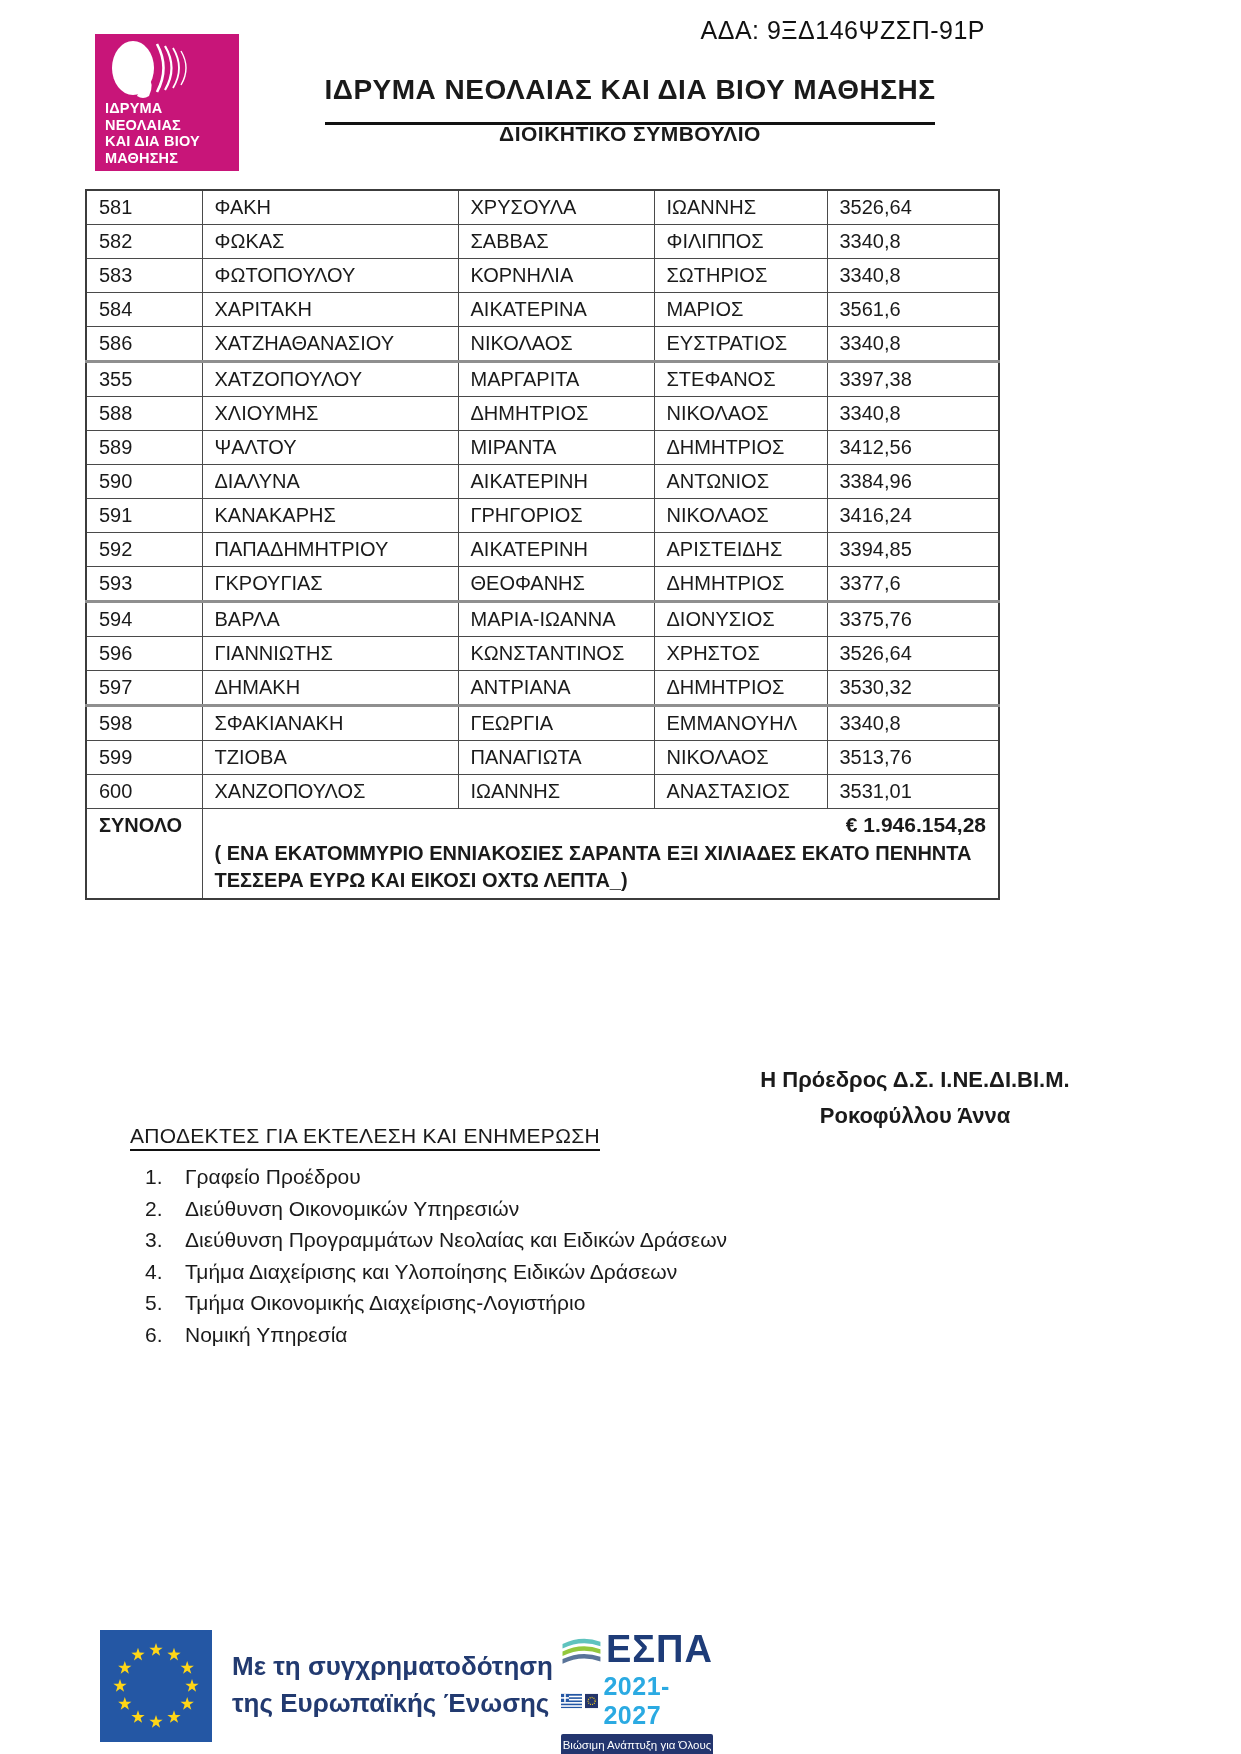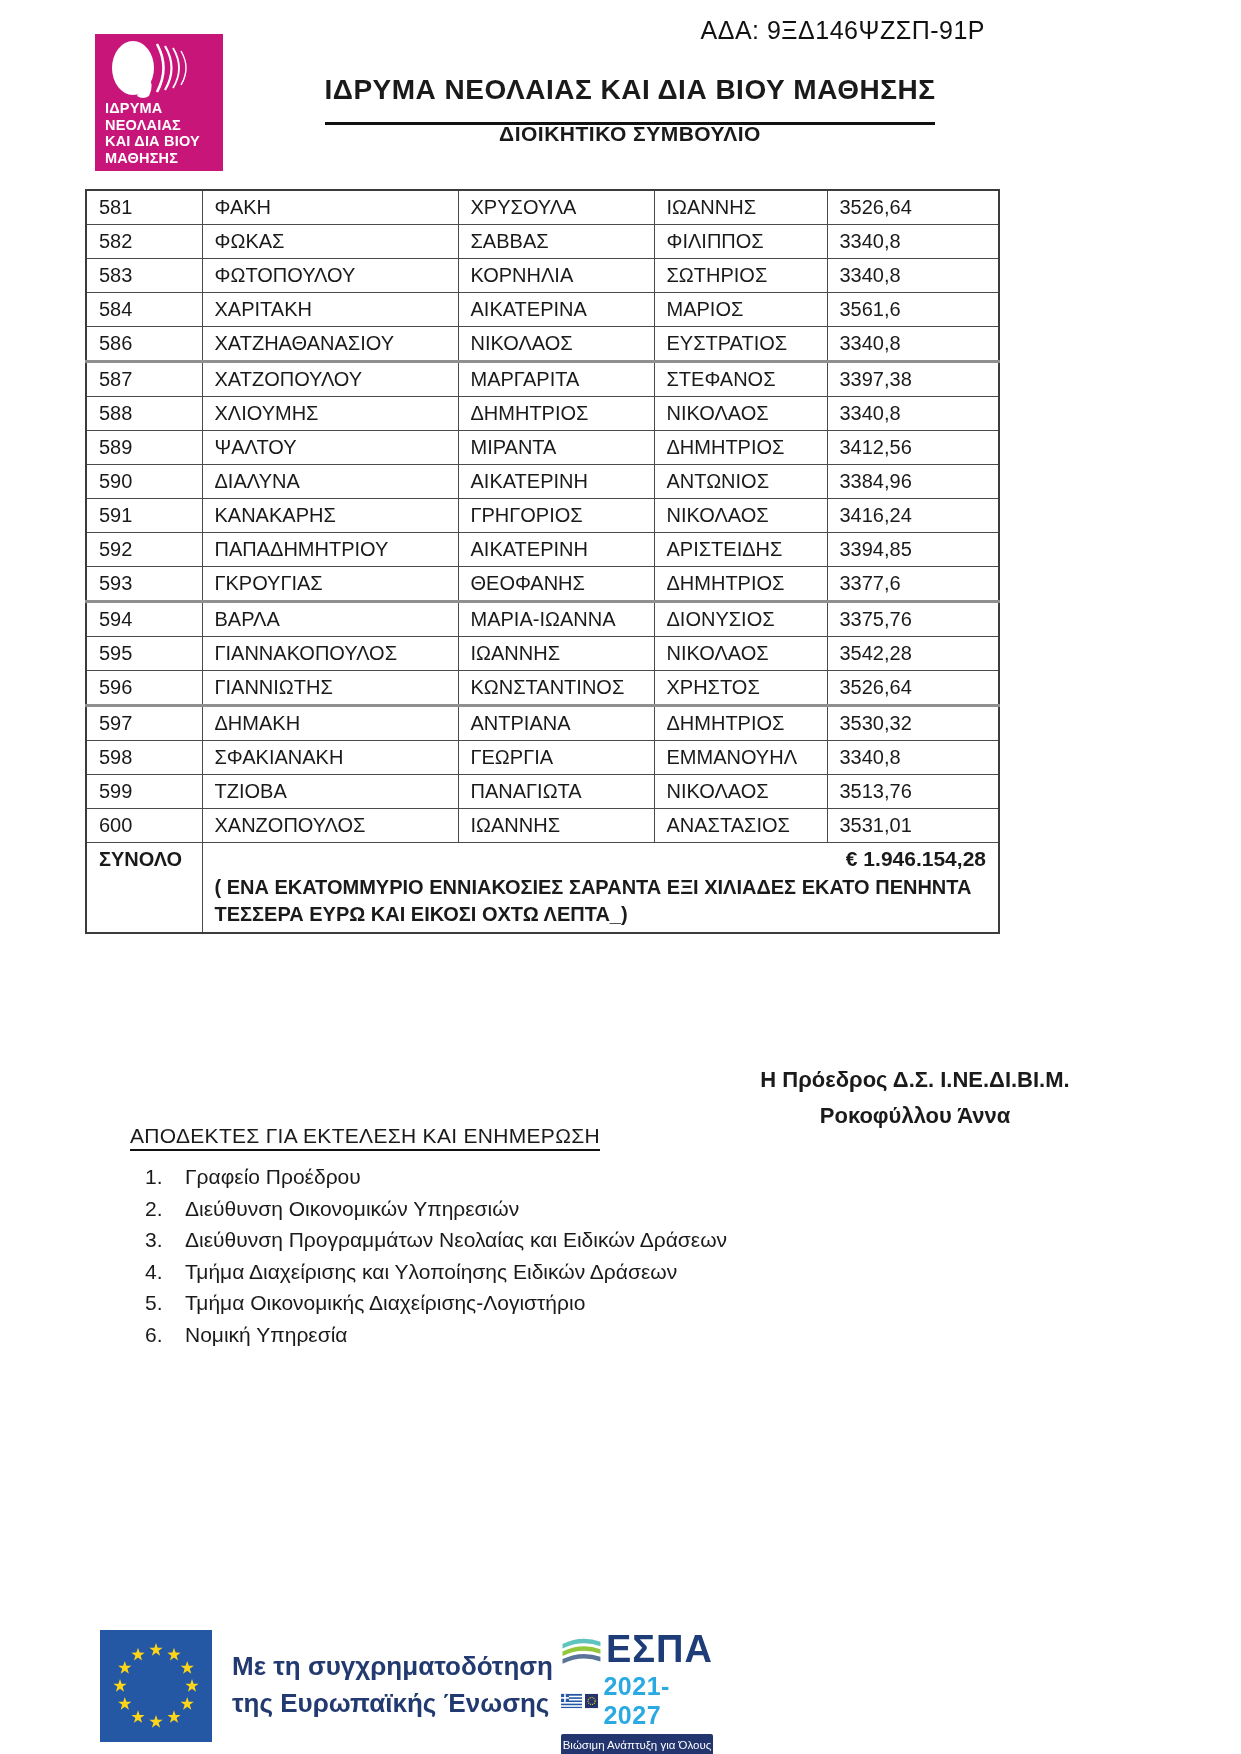--- a/index.html
+++ b/index.html
@@ -3,21 +3,21 @@
 <meta charset="utf-8">
 <style>
   html,body{margin:0;padding:0;background:#e8e8e8;}
   .page{
     position:relative;width:1241px;height:1754px;background:#ffffff;
     font-family:"Liberation Sans",sans-serif;color:#1a1a1a;overflow:hidden;
     margin:0 auto;
   }
   
   .ada{position:absolute;top:16px;right:256px;font-size:25px;letter-spacing:.5px;color:#111;}
-  .org-logo{position:absolute;left:95px;top:34px;width:128px;height:137px;background:#C81579;}
+  .org-logo{position:absolute;left:95px;top:34px;width:144px;height:137px;background:#C81579;}
   .org-logo svg{position:absolute;left:8px;top:4px;}
   .org-logo .logo-text{position:absolute;left:10px;top:66px;color:#fff;font-weight:bold;
     font-size:14.5px;line-height:16.5px;letter-spacing:.2px;}
   .doc-title{position:absolute;left:225px;top:74px;width:810px;text-align:center;}
   .doc-title span{display:inline-block;font-size:28px;font-weight:bold;letter-spacing:.5px;
     border-bottom:3.5px solid #111;padding-bottom:16px;}
   .doc-subtitle{position:absolute;left:225px;top:122px;width:810px;text-align:center;
     font-size:21px;font-weight:bold;letter-spacing:.5px;}
   
   table.pay{position:absolute;left:85px;top:174px;width:913px;border-collapse:collapse;
@@ -125,21 +125,21 @@
       <td class="c-amount">3561,6</td>
     </tr>
         <tr>
       <td class="c-num">586</td>
       <td class="c-surname">ΧΑΤΖΗΑΘΑΝΑΣΙΟΥ</td>
       <td class="c-name">ΝΙΚΟΛΑΟΣ</td>
       <td class="c-father">ΕΥΣΤΡΑΤΙΟΣ</td>
       <td class="c-amount">3340,8</td>
     </tr>
         <tr>
-      <td class="c-num">587</td>
+      <td class="c-num">355</td>
       <td class="c-surname">ΧΑΤΖΟΠΟΥΛΟΥ</td>
       <td class="c-name">ΜΑΡΓΑΡΙΤΑ</td>
       <td class="c-father">ΣΤΕΦΑΝΟΣ</td>
       <td class="c-amount">3397,38</td>
     </tr>
         <tr>
       <td class="c-num">588</td>
       <td class="c-surname">ΧΛΙΟΥΜΗΣ</td>
       <td class="c-name">ΔΗΜΗΤΡΙΟΣ</td>
       <td class="c-father">ΝΙΚΟΛΑΟΣ</td>
@@ -179,27 +179,20 @@
       <td class="c-name">ΘΕΟΦΑΝΗΣ</td>
       <td class="c-father">ΔΗΜΗΤΡΙΟΣ</td>
       <td class="c-amount">3377,6</td>
     </tr>
         <tr>
       <td class="c-num">594</td>
       <td class="c-surname">ΒΑΡΛΑ</td>
       <td class="c-name">ΜΑΡΙΑ-ΙΩΑΝΝΑ</td>
       <td class="c-father">ΔΙΟΝΥΣΙΟΣ</td>
       <td class="c-amount">3375,76</td>
-    </tr>
-        <tr>
-      <td class="c-num">595</td>
-      <td class="c-surname">ΓΙΑΝΝΑΚΟΠΟΥΛΟΣ</td>
-      <td class="c-name">ΙΩΑΝΝΗΣ</td>
-      <td class="c-father">ΝΙΚΟΛΑΟΣ</td>
-      <td class="c-amount">3542,28</td>
     </tr>
         <tr>
       <td class="c-num">596</td>
       <td class="c-surname">ΓΙΑΝΝΙΩΤΗΣ</td>
       <td class="c-name">ΚΩΝΣΤΑΝΤΙΝΟΣ</td>
       <td class="c-father">ΧΡΗΣΤΟΣ</td>
       <td class="c-amount">3526,64</td>
     </tr>
         <tr>
       <td class="c-num">597</td>

